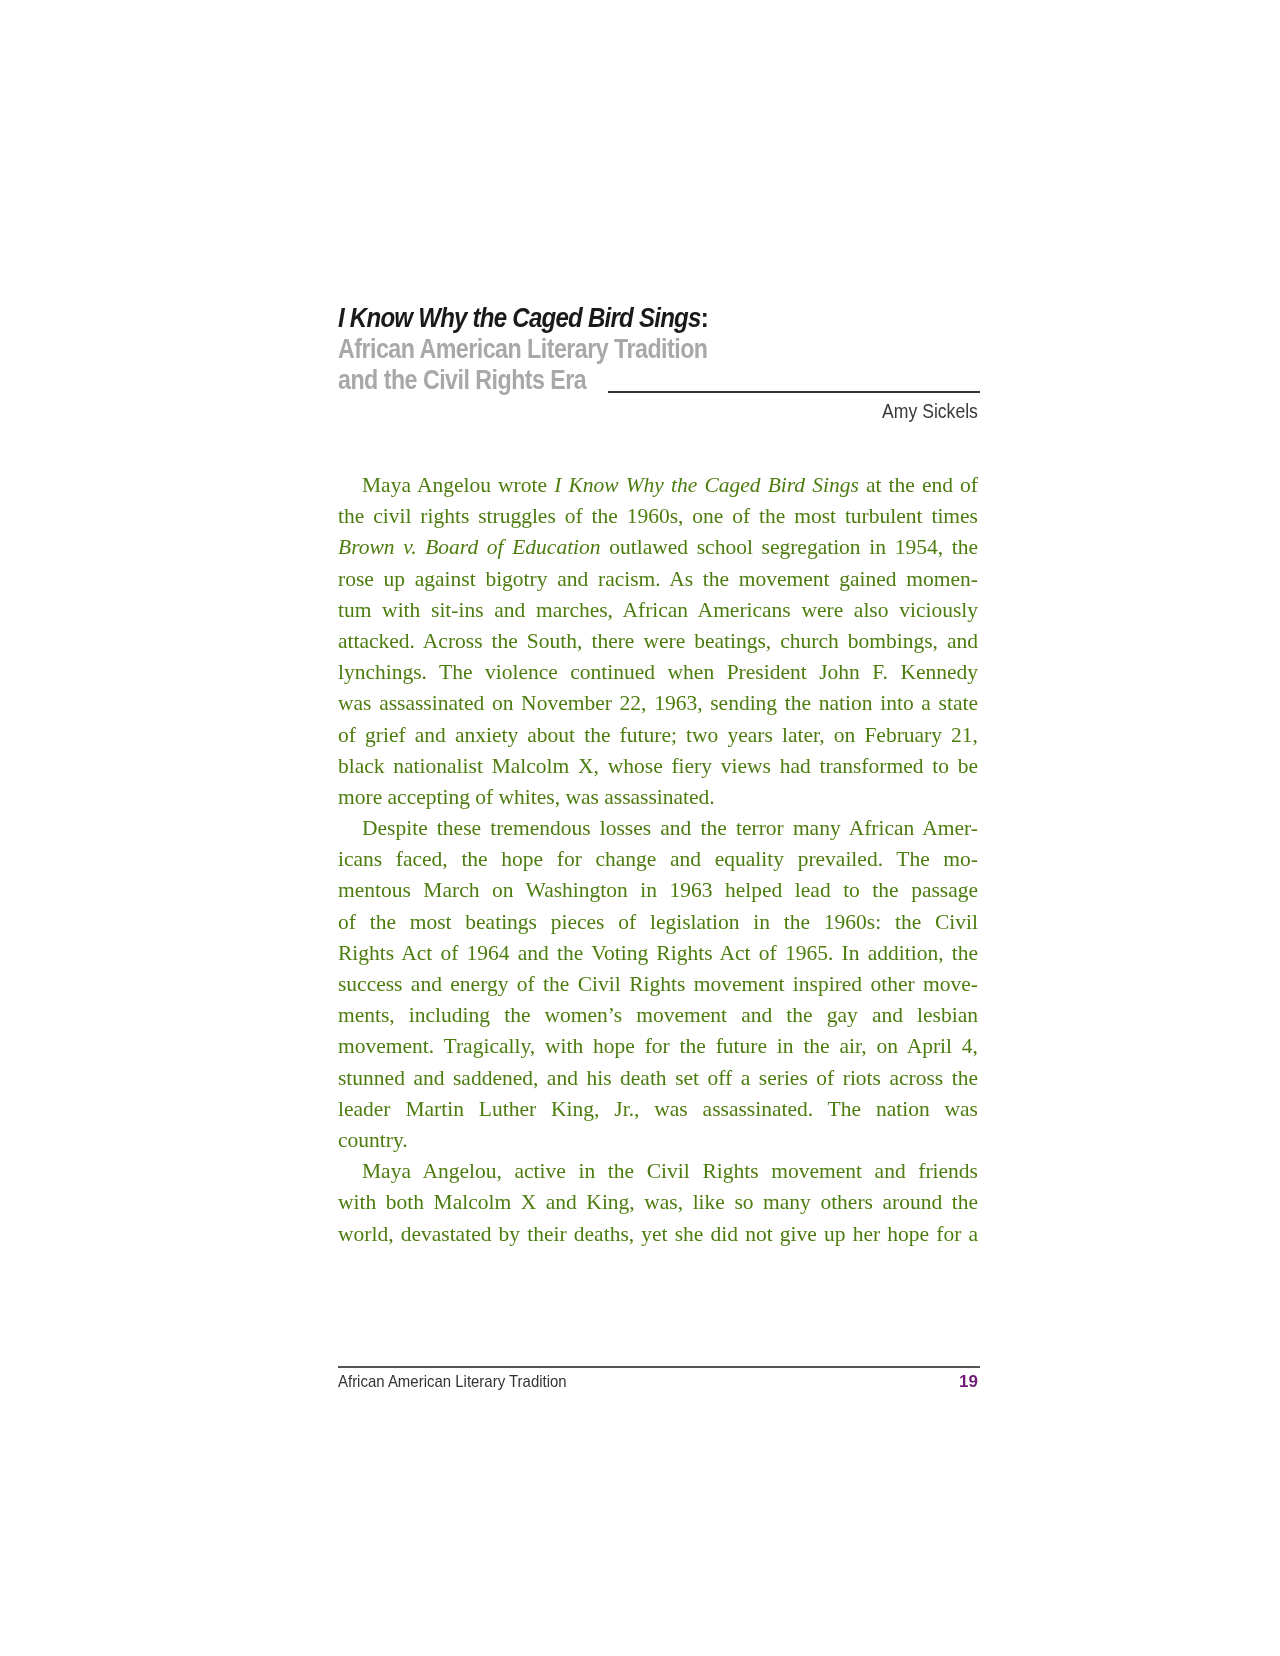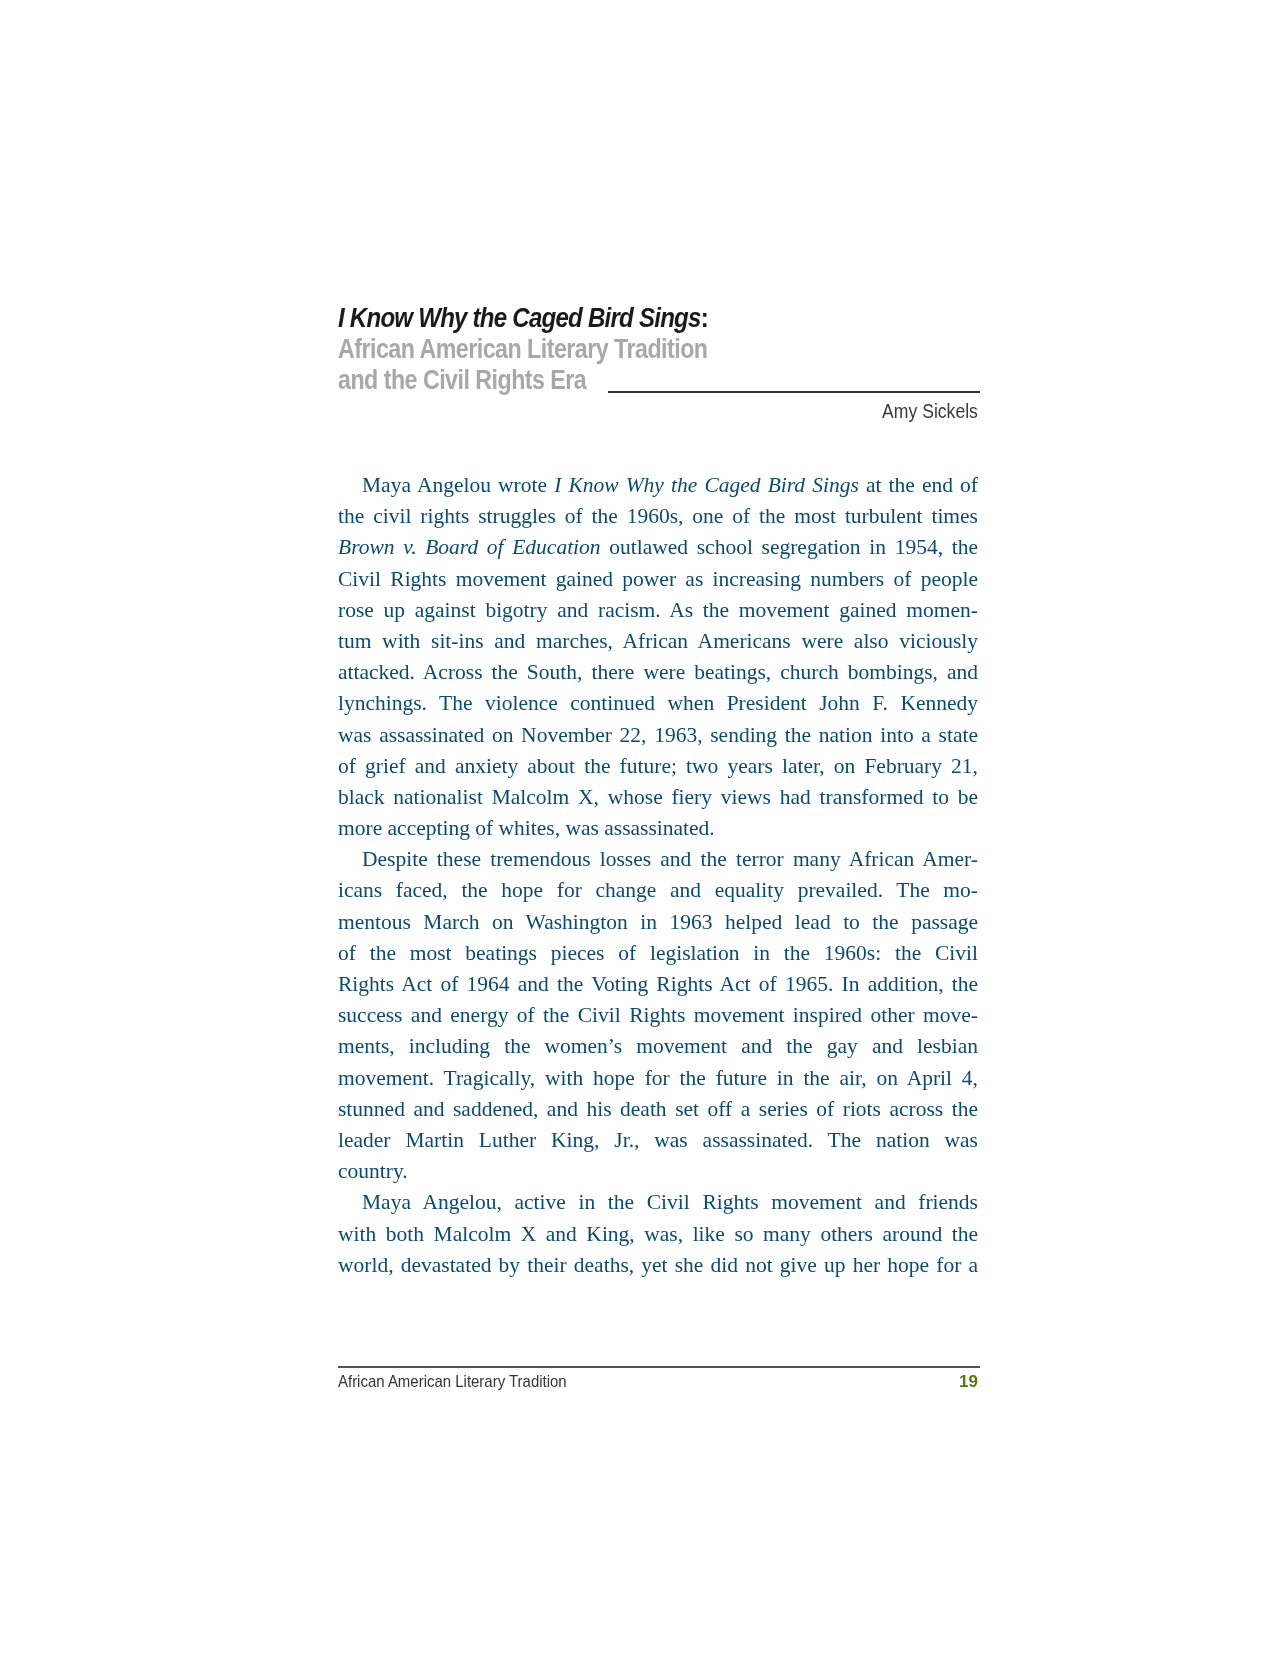--- a/index.html
+++ b/index.html
@@ -5,28 +5,28 @@
   html, body { margin:0; padding:0; background:#ffffff; }
   body { width:1280px; height:1656px; position:relative; overflow:hidden; }
   .page { position:absolute; left:0; top:0; width:1280px; height:1328px; background:#fff; }
   .title-block { position:absolute; left:338px; top:302px; width:642px; }
   .t-line1 { font-family:"Liberation Sans", sans-serif; font-weight:bold; font-style:italic; font-size:28px; line-height:32px; color:#1a1a1a; letter-spacing:-0.9px; transform:scaleX(0.86); transform-origin:left center; white-space:nowrap; }
   .t-line1 .colon { font-style:normal; }
   .t-line { font-family:"Liberation Sans", sans-serif; font-weight:bold; font-size:27px; line-height:31px; color:#a8a8a8; letter-spacing:-0.6px; transform:scaleX(0.86); transform-origin:left center; white-space:nowrap; }
   .t-row3 { position:relative; height:31px; }
   .title-rule { position:absolute; left:270px; right:0; top:26px; border-bottom:2px solid #333; }
   .author { position:absolute; right:302px; top:400px; font-family:"Liberation Sans", sans-serif; font-size:20px; color:#3a3a3a; transform:scaleX(0.88); transform-origin:right center; white-space:nowrap; }
-  .body-text { position:absolute; left:338px; top:470px; width:640px; font-family:"Liberation Serif", serif; font-size:21.5px; line-height:31.2px; color:#0c4a6e; }
+  .body-text { position:absolute; left:338px; top:470px; width:640px; font-family:"Liberation Serif", serif; font-size:21.5px; line-height:31.2px; color:#4d7c0f; }
   .ln { display:block; white-space:nowrap; text-align:justify; text-align-last:justify; height:31.2px; overflow:visible; }
   .ln.last { text-align-last:left; }
   .ln.indent { padding-left:24px; }
   .ln i { font-style:italic; }
   .footer-rule { position:absolute; left:338px; width:642px; top:1366px; border-top:2px solid #555; }
   .footer-left { position:absolute; left:338px; top:1372px; font-family:"Liberation Sans", sans-serif; font-size:17px; color:#333; transform:scaleX(0.88); transform-origin:left center; white-space:nowrap; }
-  .footer-right { position:absolute; right:302px; top:1372px; font-family:"Liberation Sans", sans-serif; font-weight:bold; font-size:17px; color:#4d7c0f; }
+  .footer-right { position:absolute; right:302px; top:1372px; font-family:"Liberation Sans", sans-serif; font-weight:bold; font-size:17px; color:#701a75; }
 </style>
 </head>
 <body>
 
 <div class="page">
 
   <div class="title-block">
     <div class="t-line1"><span>I Know Why the Caged Bird Sings</span><span class="colon">:</span></div>
     <div class="t-line">African American Literary Tradition</div>
     <div class="t-row3">
@@ -34,21 +34,20 @@
       <div class="title-rule"></div>
     </div>
   </div>
 
   <div class="author">Amy Sickels</div>
 
   <div class="body-text">
     <span class="ln indent"><span>Maya Angelou wrote </span><i>I Know Why the Caged Bird Sings</i><span> at the end of</span></span>
     <span class="ln">the civil rights struggles of the 1960s, one of the most turbulent times</span>
     <span class="ln"><i>Brown v. Board of Education</i><span> outlawed school segregation in 1954, the</span></span>
-    <span class="ln">Civil Rights movement gained power as increasing numbers of people</span>
     <span class="ln">rose up against bigotry and racism. As the movement gained momen-</span>
     <span class="ln">tum with sit-ins and marches, African Americans were also viciously</span>
     <span class="ln">attacked. Across the South, there were beatings, church bombings, and</span>
     <span class="ln">lynchings. The violence continued when President John F. Kennedy</span>
     <span class="ln">was assassinated on November 22, 1963, sending the nation into a state</span>
     <span class="ln">of grief and anxiety about the future; two years later, on February 21,</span>
     <span class="ln">black nationalist Malcolm X, whose fiery views had transformed to be</span>
     <span class="ln last">more accepting of whites, was assassinated.</span>
     <span class="ln indent">Despite these tremendous losses and the terror many African Amer-</span>
     <span class="ln">icans faced, the hope for change and equality prevailed. The mo-</span>

